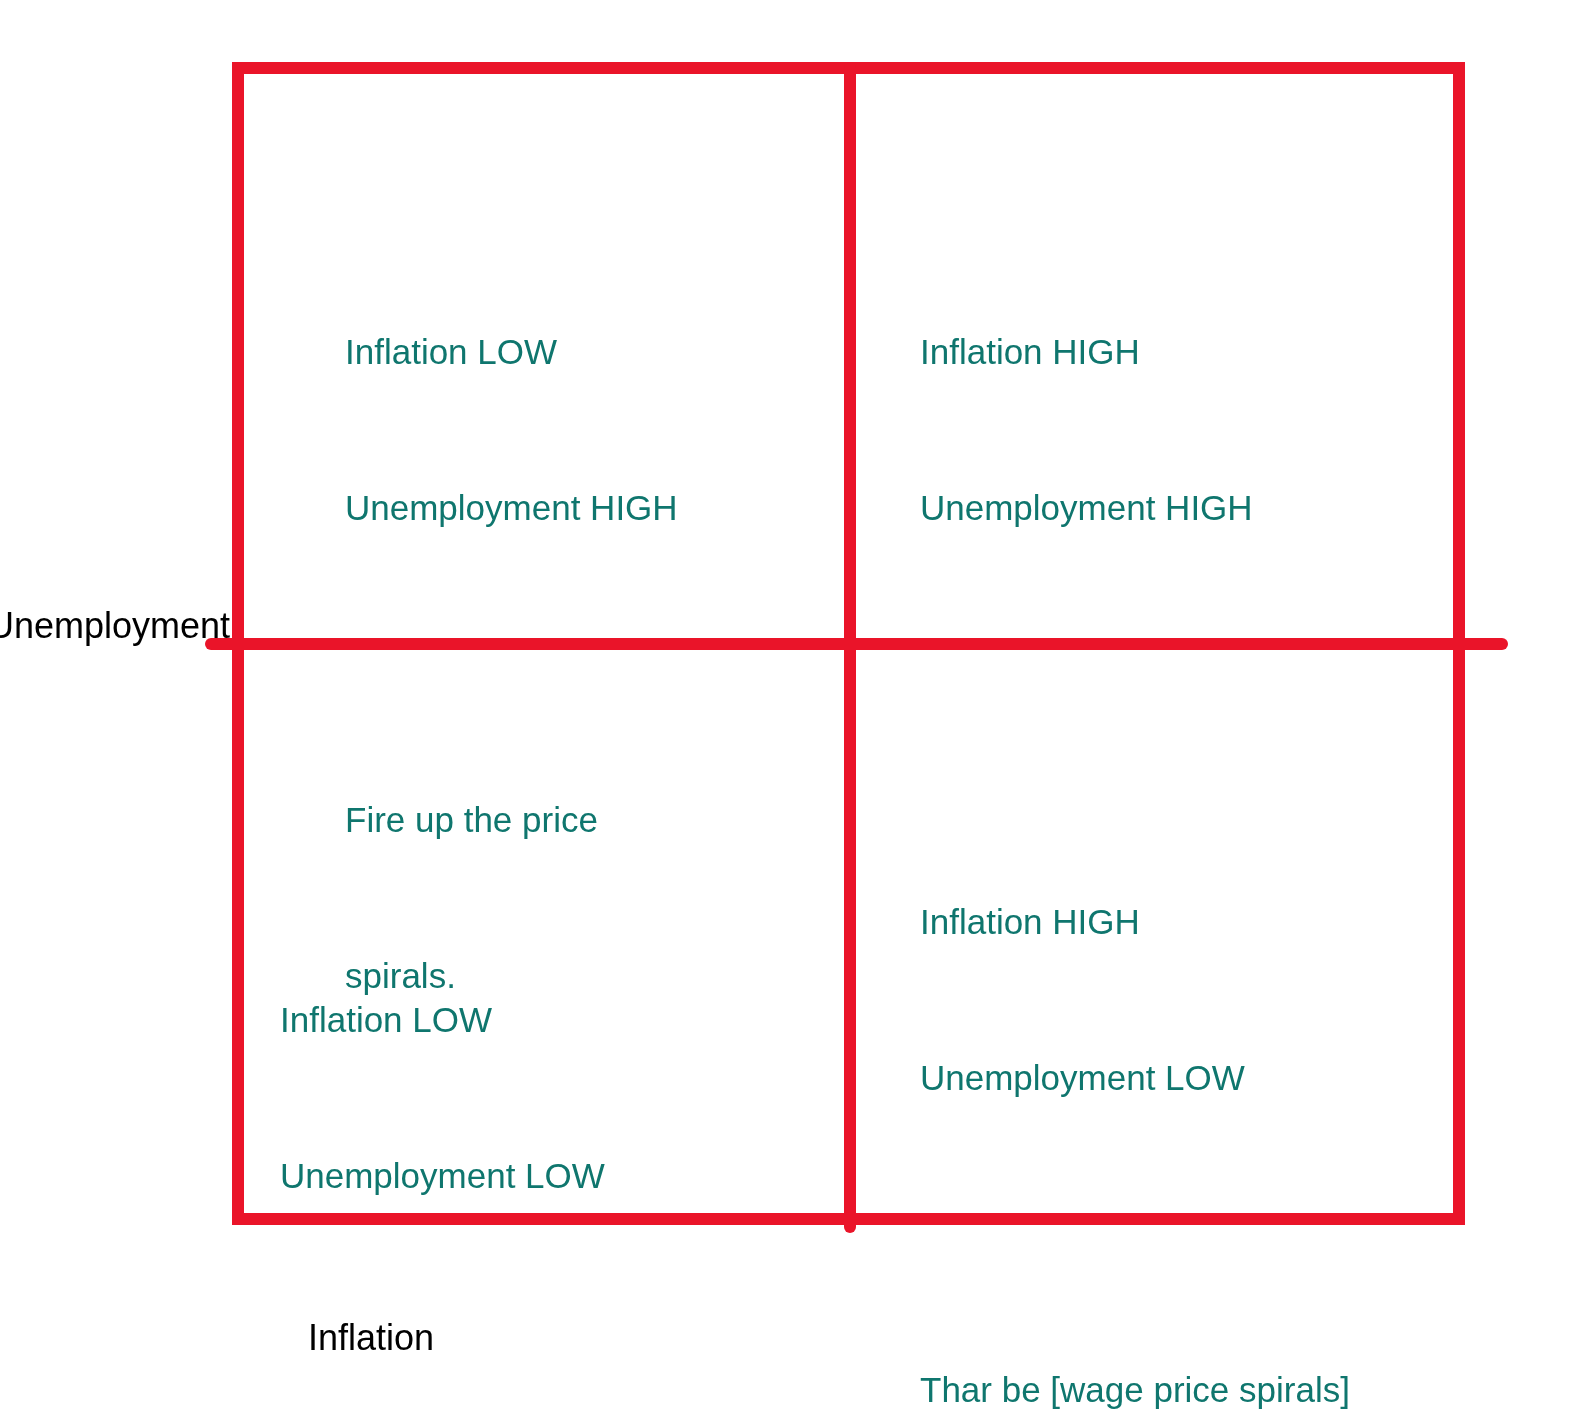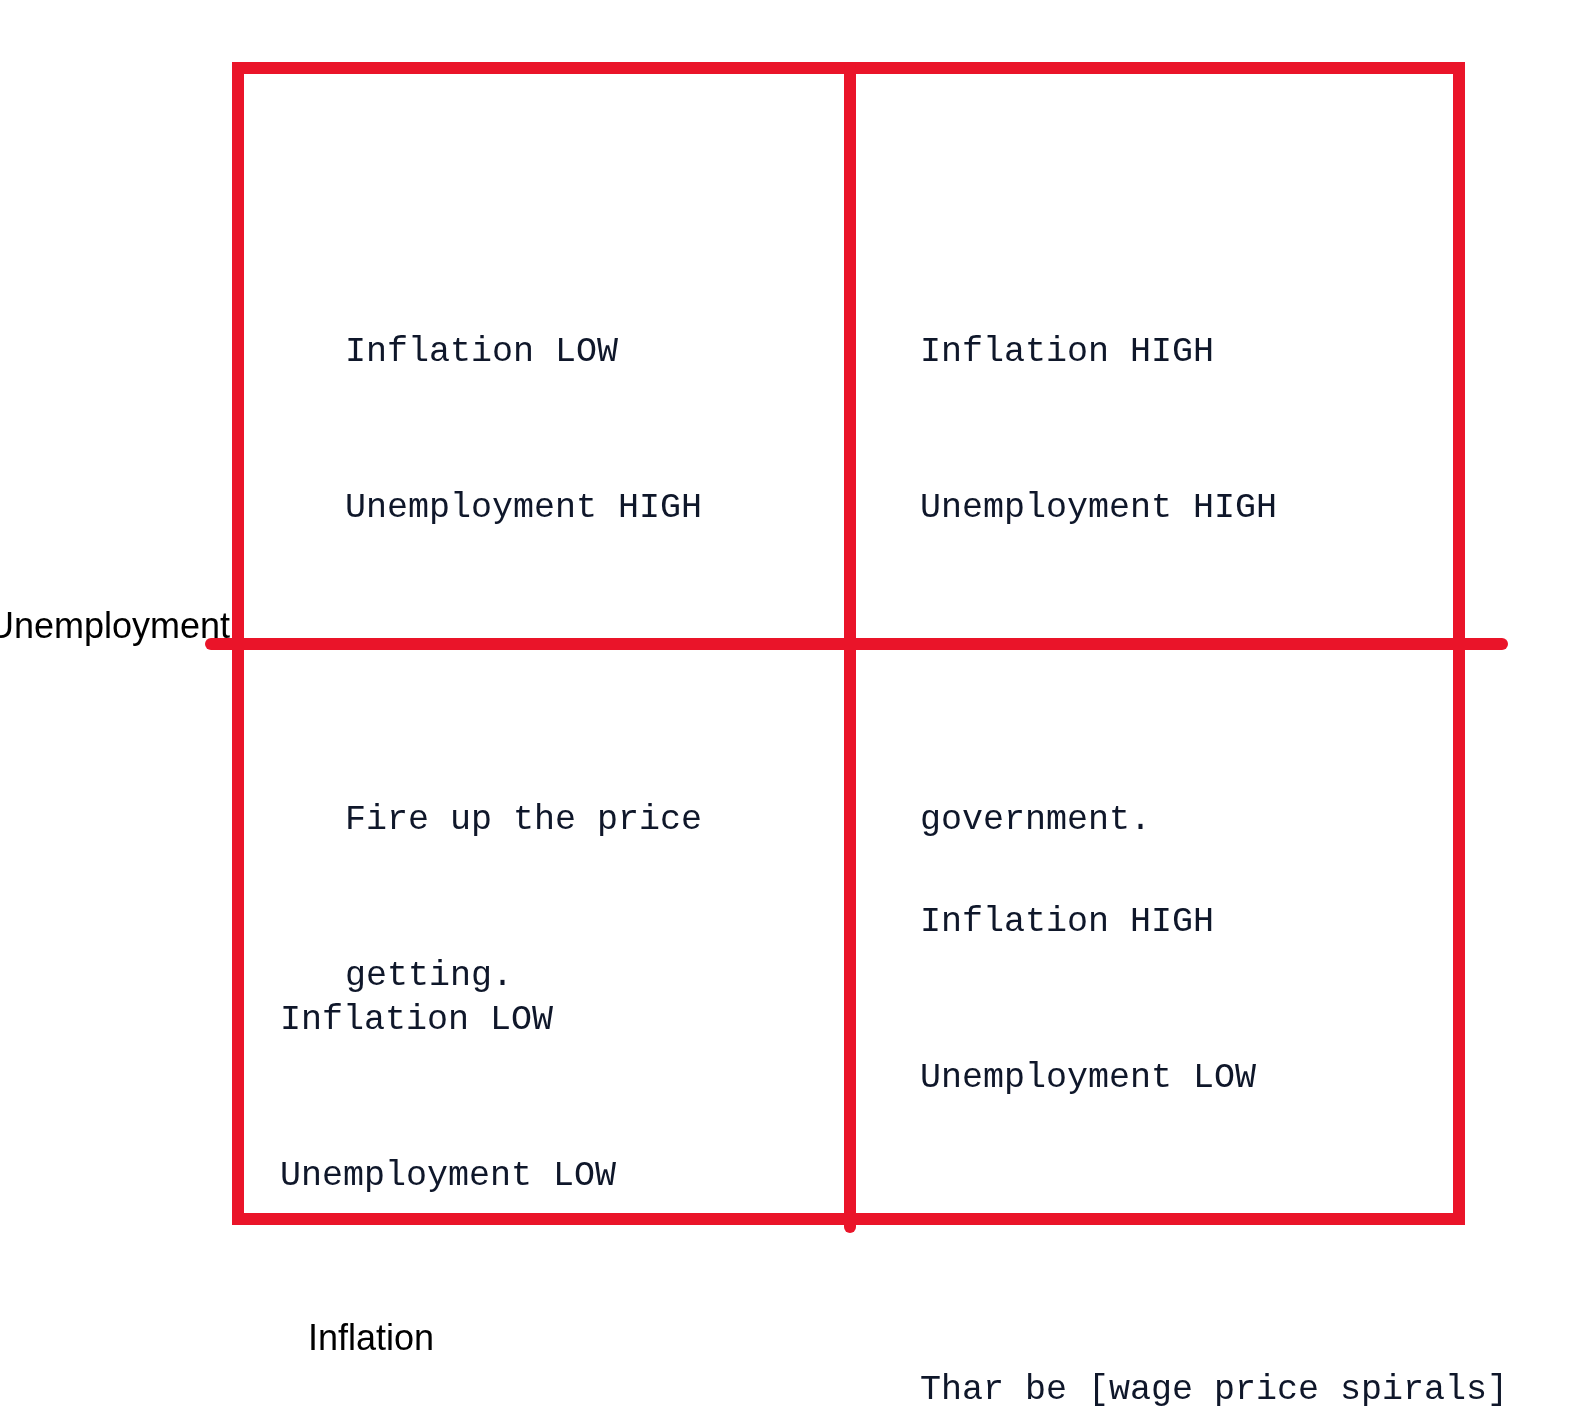--- a/index.html
+++ b/index.html
@@ -48,24 +48,23 @@
     height: 12px;
     background: #EA1429;
     border-radius: 6px;
   }
 
   
   .quad-text {
     position: absolute;
     font-size: 35px;
     line-height: 52px;
-    color: #0f172a;
+    color: #0f766e;
     white-space: pre;
     letter-spacing: 0px;
-    font-family: Liberation Mono, monospace;
   }
   .quad-text .para { margin: 0; }
   .quad-text .gap { height: 52px; }
 
   #q-top-left      { left: 345px; top: 222px; }
   #q-top-right     { left: 920px; top: 222px; }
   #q-bottom-left   { left: 280px; top: 890px; }
   #q-bottom-right  { left: 920px; top: 792px; }
 
   
@@ -95,28 +94,27 @@
 
   <div class="divider-v"></div>
 
   <div class="divider-h"></div>
 
   <div class="quad-text" id="q-top-left">
     <div class="para">Inflation LOW</div>
     <div class="para">Unemployment HIGH</div>
     <div class="gap"></div>
     <div class="para">Fire up the price</div>
-    <div class="para">getting.</div>
+    <div class="para">spirals.</div>
   </div>
 
   <div class="quad-text" id="q-top-right">
     <div class="para">Inflation HIGH</div>
     <div class="para">Unemployment HIGH</div>
     <div class="gap"></div>
-    <div class="para">government.</div>
   </div>
 
   <div class="quad-text" id="q-bottom-left">
     <div class="para">Inflation LOW</div>
     <div class="para">Unemployment LOW</div>
     <div class="gap"></div>
     
   </div>
 
   <div class="quad-text" id="q-bottom-right">

